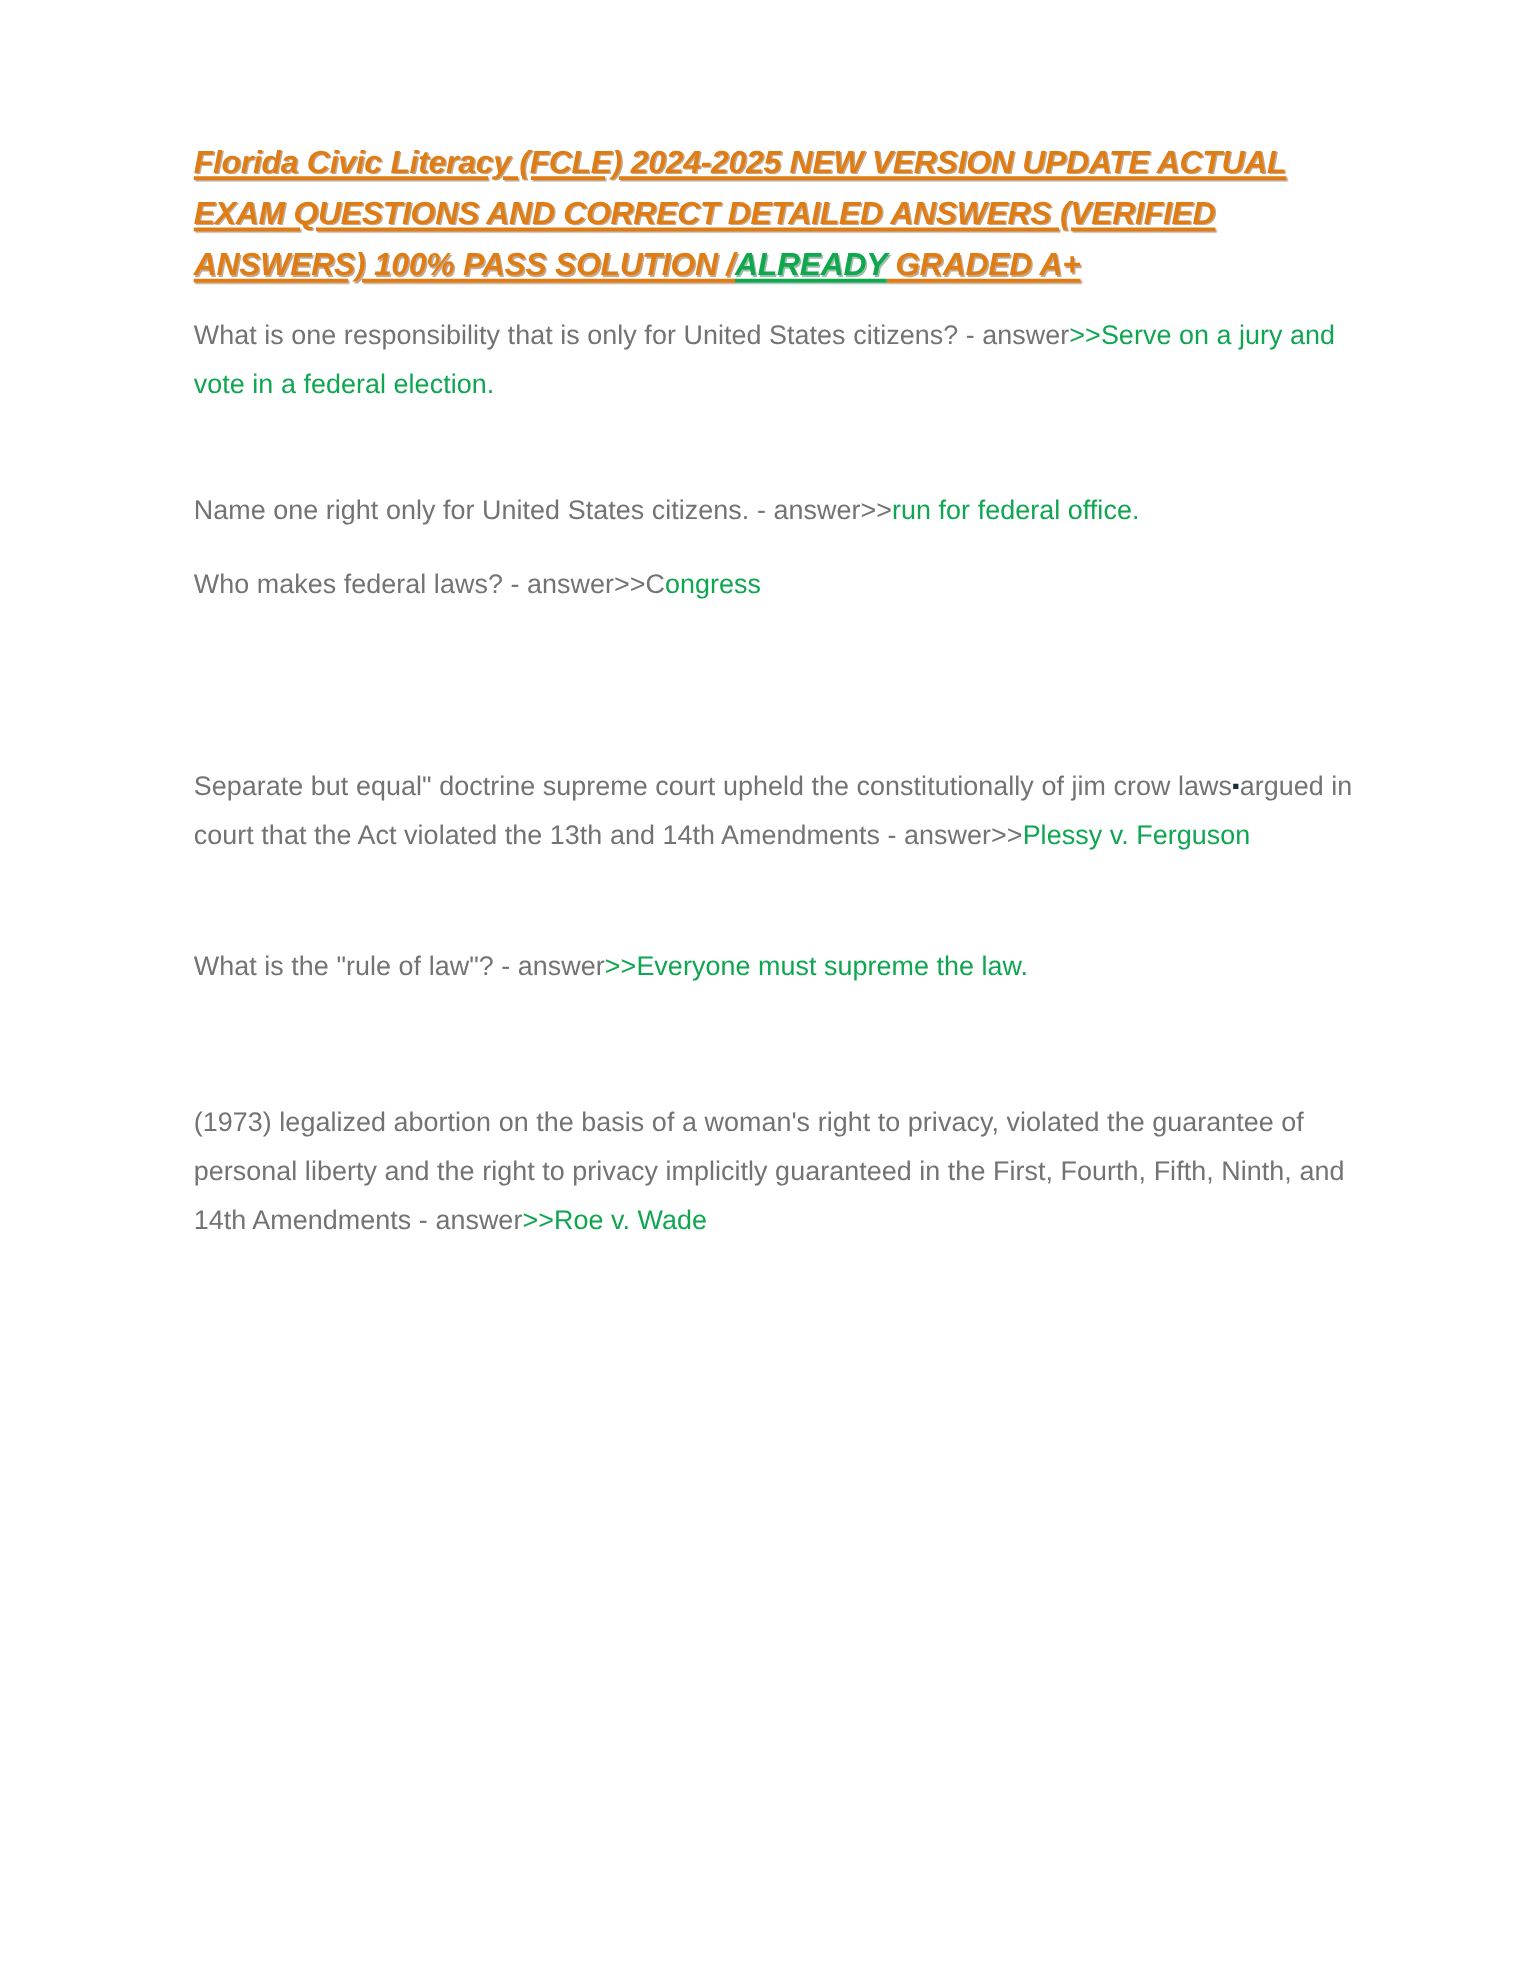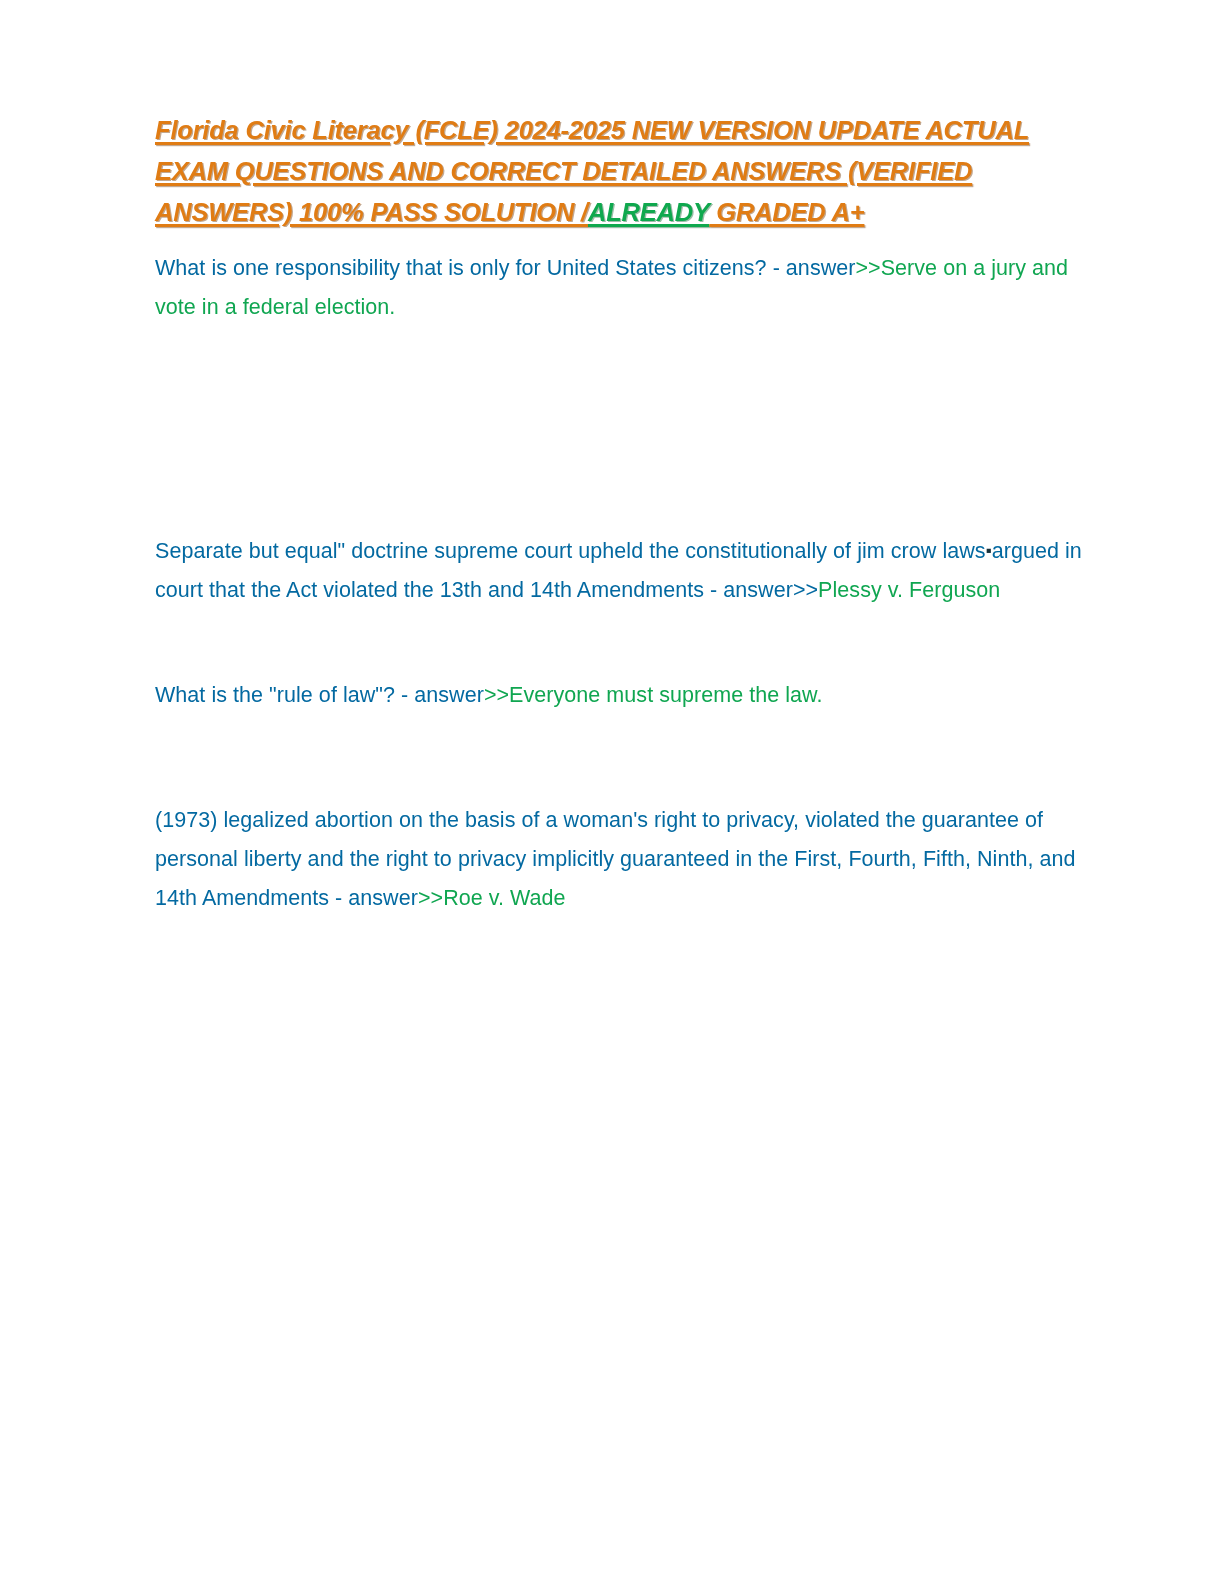--- a/index.html
+++ b/index.html
@@ -51,21 +51,21 @@
 
   
   .qa {
     font-size: 21.5px;
     line-height: 39px;
     color: #1F5266;
     margin: 0;
     letter-spacing: 0.05px;
     max-width: 935px;
   }
-  .q { color: #0369a1; }
+  .q { color: #737373; }
   .a { color: #10A651; }
 
   .gap-sm { height: 20px; }
   .gap-md { height: 60px; }
   .gap-lg { height: 62px; }
   .gap-xl { height: 66px; }
 
   .sq { font-size: 17px; vertical-align: 2px; color: #17313a; }
 </style>
 </head>
@@ -75,22 +75,28 @@
 
   <h1 class="doc-title">
     <span class="seg">Florida Civic Literacy (FCLE) 2024-2025 NEW VERSION UPDATE ACTUAL EXAM QUESTIONS AND CORRECT DETAILED ANSWERS (VERIFIED ANSWERS) 100% PASS SOLUTION /</span><span class="seg-green">ALREADY</span><span class="seg"> GRADED A+</span>
   </h1>
 
   <p class="qa">
     <span class="q">What is one responsibility that is only for United States citizens? - answer</span><span class="a">&gt;&gt;</span><span class="a">Serve on a jury and vote in a federal election.</span>
   </p>
   <div class="gap-lg"></div>
 
+  <p class="qa">
+    <span class="q">Name one right only for United States citizens. - answer&gt;&gt;</span><span class="a">run for federal office.</span>
+  </p>
   <div class="gap-sm"></div>
 
+  <p class="qa">
+    <span class="q">Who makes federal laws? - answer&gt;&gt;C</span><span class="a">ongress</span>
+  </p>
   <div class="gap-md"></div>
 
   <div class="gap-lg"></div>
 
   <p class="qa">
     <span class="q">Separate but equal" doctrine supreme court upheld the constitutionally of jim crow laws</span><span class="sq">▪</span><span class="q">argued in court that the Act violated the 13th and 14th Amendments - answer&gt;&gt;</span><span class="a">Plessy v. Ferguson</span>
   </p>
   <div class="gap-xl"></div>
 
   <p class="qa">

